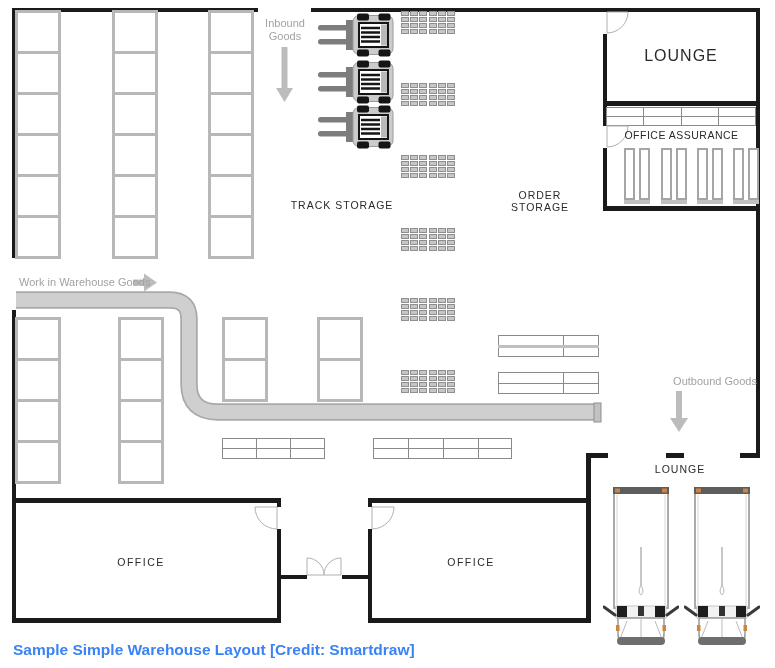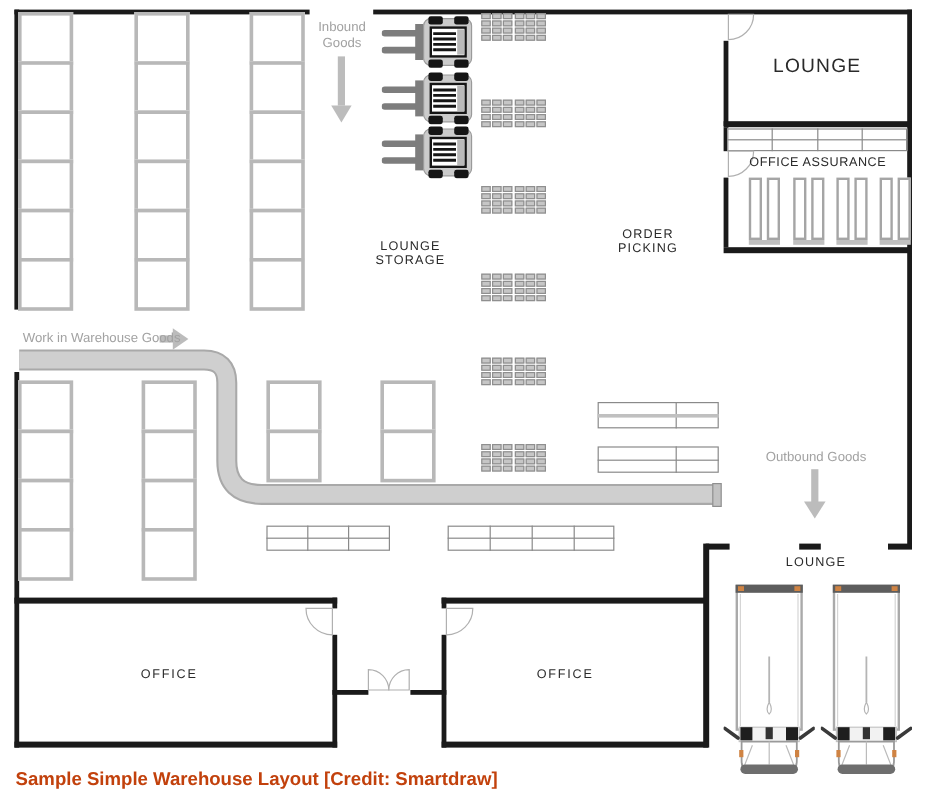--- a/index.html
+++ b/index.html
@@ -14,21 +14,21 @@
   .table{position:absolute;background:#fff;border:1px solid #8a8a8a;box-sizing:border-box;}
   .tline{position:absolute;background:#8a8a8a;}
   .tline.light{background:#c0c0c0;}
   .qa-unit{position:absolute;}
   .qa-rect{position:absolute;top:0;width:11px;height:52px;border:2px solid #a5a5a5;
            background:#fff;box-sizing:border-box;}
   .qa-base{position:absolute;left:0;top:52px;width:26px;height:4px;background:#c0c0c0;}
   .room-label{position:absolute;font-size:10.5px;line-height:12px;color:#2a2a2a;
               letter-spacing:1px;text-align:center;}
   .flow-label{position:absolute;font-size:11px;line-height:13px;color:#a2a2a2;text-align:center;}
-  .caption{position:absolute;left:13px;top:641px;font-size:15.5px;font-weight:bold;color:#c2410c;}
+  .caption{position:absolute;left:13px;top:641px;font-size:15.5px;font-weight:bold;color:#3b82f6;}
   .overlay{position:absolute;left:0;top:0;pointer-events:none;}
 </style>
 </head>
 <body>
 
 <div id="stage">
 
   <div id="geometry">
       <div class="wall" style="left: 12px; top: 8px; width: 246px; height: 4px; position: absolute;"></div>
       <div class="wall" style="left: 311px; top: 8px; width: 449px; height: 4px; position: absolute;"></div>
@@ -410,24 +410,24 @@
       </g>
       <g>
         <rect x="676" y="391" width="6" height="28"></rect>
         <polygon points="670,418 688,418 679,432"></polygon>
       </g>
     </g>
   </svg>
 
   <div class="flow-label" style="left:252px;top:17px;width:66px;">Inbound Goods</div>
   <div class="flow-label" style="left:19px;top:276px;white-space:nowrap;text-align:left;">Work in Warehouse Goods</div>
-  <div class="flow-label" style="left:638px;top:375px;width:84px;">Outbound Goods</div>
-
-  <div class="room-label" style="left:290px;top:199px;width:104px;">LOUNGE STORAGE</div>
-  <div class="room-label" style="left:504px;top:190px;width:72px;line-height:11.5px;">ORDER PICKING</div>
+  <div class="flow-label" style="left:673px;top:375px;width:84px;">Outbound Goods</div>
+
+  <div class="room-label" style="left:290px;top:199px;width:104px;">TRACK STORAGE</div>
+  <div class="room-label" style="left:504px;top:190px;width:72px;line-height:11.5px;">ORDER STORAGE</div>
   <div class="room-label" style="left:631px;top:50px;width:100px;font-size:16px;">LOUNGE</div>
   <div class="room-label" style="left:603px;top:129px;width:157px;letter-spacing:0.5px;">OFFICE ASSURANCE</div>
   <div class="room-label" style="left:640px;top:463px;width:80px;">LOUNGE</div>
   <div class="room-label" style="left:91px;top:556px;width:100px;letter-spacing:1.5px;">OFFICE</div>
   <div class="room-label" style="left:421px;top:556px;width:100px;letter-spacing:1.5px;">OFFICE</div>
 
   <div class="caption">Sample Simple Warehouse Layout [Credit: Smartdraw]</div>
 </div>
 
 </body></html>

